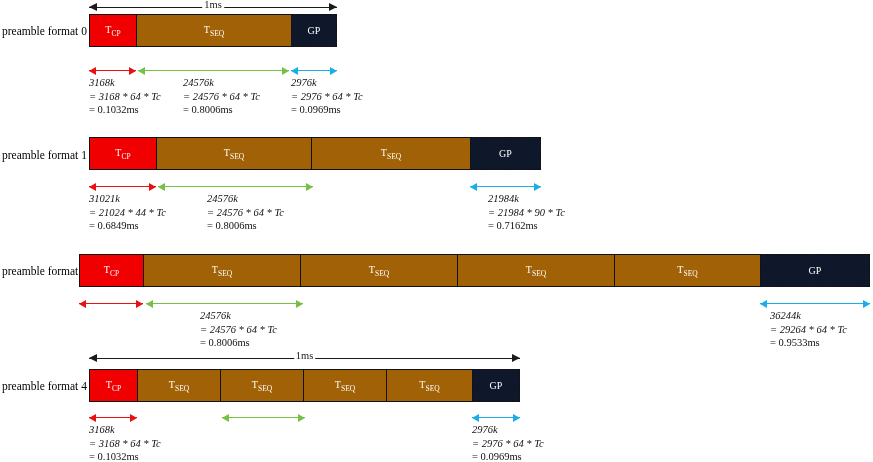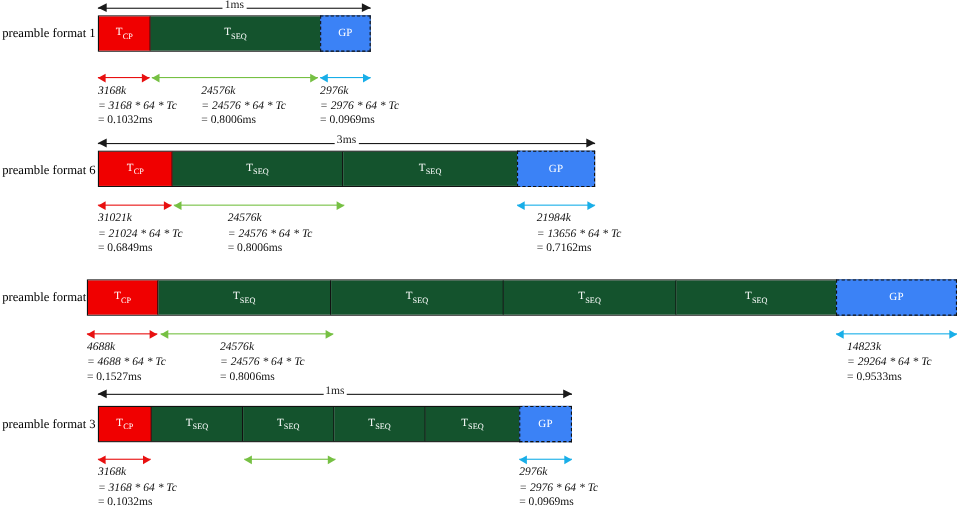--- a/index.html
+++ b/index.html
@@ -36,22 +36,22 @@
   
   .bar{position:absolute;display:flex;border:1px solid #111;box-sizing:border-box;}
   .seg{
     position:relative;box-sizing:border-box;
     display:flex;align-items:center;justify-content:center;
     font-size:10px;color:#ffffff;letter-spacing:.2px;
     border-right:1px solid #111;
   }
   .seg:last-child{border-right:none;}
   .seg.cp{background:#f00000;}
-  .seg.seq{background:#14532d;text-align:right;}
-  .seg.gp{background:#3b82f6;border:1px dashed #111;margin:-1px;}
+  .seg.seq{background:#a16207;text-align:right;}
+  .seg.gp{background:#0f172a;border:1px dashed #111;margin:-1px;}
   .seg .sub{font-size:7.5px;vertical-align:sub;letter-spacing:0;}
 
   
   .m-arrow{position:absolute;height:9px;}
   .m-arrow .line{position:absolute;left:0;right:0;top:4px;height:1.3px;}
   .m-arrow .head{
     position:absolute;top:0.5px;width:0;height:0;
     border-top:4px solid transparent;border-bottom:4px solid transparent;
   }
   .m-arrow .head.l{left:0;}
@@ -67,21 +67,21 @@
 
 <div class="canvas">
 
   <div class="span-arrow" style="left:89px;top:2px;width:248px;">
     <div class="line"></div>
     <div class="head l"></div>
     <div class="head r"></div>
     <div class="cap">1ms</div>
   </div>
 
-  <div class="row-label" style="left:2px;top:26px;">preamble format 1</div>
+  <div class="row-label" style="left:2px;top:26px;">preamble format 0</div>
 
   <div class="bar" style="left:89px;top:14px;width:248px;height:33px;">
     <div class="seg cp" style="width:47px;">
       <span><span>T</span><span class="sub">CP</span></span>
     </div>
     <div class="seg seq" style="flex:1;">
       <span><span>T</span><span class="sub">SEQ</span></span>
     </div>
     <div class="seg gp" style="width:46px;">
       <span>GP</span>
@@ -114,28 +114,22 @@
     <div class="line" style="background:#18AEE8;"></div>
     <div class="head l" style="border-right:7px solid #18AEE8;"></div>
     <div class="head r" style="border-left:7px solid #18AEE8;"></div>
   </div>
   <div class="note" style="left:291px;top:76px;">
     <div class="k">2976k</div>
     <div class="tc">= 2976 * 64 * Tc</div>
     <div>= 0.0969ms</div>
   </div>
 
-  <div class="span-arrow" style="left:89px;top:125px;width:452px;">
-    <div class="line"></div>
-    <div class="head l"></div>
-    <div class="head r"></div>
-    <div class="cap">3ms</div>
-  </div>
-
-  <div class="row-label" style="left:2px;top:150px;">preamble format 6</div>
+
+  <div class="row-label" style="left:2px;top:150px;">preamble format 1</div>
 
   <div class="bar" style="left:89px;top:137px;width:452px;height:33px;">
     <div class="seg cp" style="width:67px;">
       <span><span>T</span><span class="sub">CP</span></span>
     </div>
     <div class="seg seq" style="width:155px;">
       <span><span>T</span><span class="sub">SEQ</span></span>
     </div>
     <div class="seg seq" style="flex:1;">
       <span><span>T</span><span class="sub">SEQ</span></span>
@@ -145,21 +139,21 @@
     </div>
   </div>
 
   <div class="m-arrow" style="left:89px;top:182px;width:67px;">
     <div class="line" style="background:#e81010;"></div>
     <div class="head l" style="border-right:7px solid #e81010;"></div>
     <div class="head r" style="border-left:7px solid #e81010;"></div>
   </div>
   <div class="note" style="left:89px;top:192px;">
     <div class="k">31021k</div>
-    <div class="tc">= 21024 * 64 * Tc</div>
+    <div class="tc">= 21024 * 44 * Tc</div>
     <div>= 0.6849ms</div>
   </div>
 
   <div class="m-arrow" style="left:158px;top:182px;width:155px;">
     <div class="line" style="background:#76c043;"></div>
     <div class="head l" style="border-right:7px solid #76c043;"></div>
     <div class="head r" style="border-left:7px solid #76c043;"></div>
   </div>
   <div class="note" style="left:207px;top:192px;">
     <div class="k">24576k</div>
@@ -167,21 +161,21 @@
     <div>= 0.8006ms</div>
   </div>
 
   <div class="m-arrow" style="left:470px;top:182px;width:71px;">
     <div class="line" style="background:#18AEE8;"></div>
     <div class="head l" style="border-right:7px solid #18AEE8;"></div>
     <div class="head r" style="border-left:7px solid #18AEE8;"></div>
   </div>
   <div class="note" style="left:488px;top:192px;">
     <div class="k">21984k</div>
-    <div class="tc">= 13656 * 64 * Tc</div>
+    <div class="tc">= 21984 * 90 * Tc</div>
     <div>= 0.7162ms</div>
   </div>
 
 
   <div class="row-label" style="left:2px;top:266px;">preamble format 2</div>
 
   <div class="bar" style="left:79px;top:254px;width:791px;height:33px;">
     <div class="seg cp" style="width:64px;">
       <span><span>T</span><span class="sub">CP</span></span>
     </div>
@@ -199,57 +193,52 @@
     </div>
     <div class="seg gp" style="width:110px;">
       <span>GP</span>
     </div>
   </div>
 
   <div class="m-arrow" style="left:79px;top:299px;width:64px;">
     <div class="line" style="background:#e81010;"></div>
     <div class="head l" style="border-right:7px solid #e81010;"></div>
     <div class="head r" style="border-left:7px solid #e81010;"></div>
-  </div>
-  <div class="note" style="left:79px;top:309px;">
-    <div class="k">4688k</div>
-    <div class="tc">= 4688 * 64 * Tc</div>
-    <div>= 0.1527ms</div>
   </div>
 
   <div class="m-arrow" style="left:146px;top:299px;width:157px;">
     <div class="line" style="background:#76c043;"></div>
     <div class="head l" style="border-right:7px solid #76c043;"></div>
     <div class="head r" style="border-left:7px solid #76c043;"></div>
   </div>
   <div class="note" style="left:200px;top:309px;">
     <div class="k">24576k</div>
     <div class="tc">= 24576 * 64 * Tc</div>
     <div>= 0.8006ms</div>
   </div>
 
   <div class="m-arrow" style="left:760px;top:299px;width:110px;">
     <div class="line" style="background:#18AEE8;"></div>
     <div class="head l" style="border-right:7px solid #18AEE8;"></div>
     <div class="head r" style="border-left:7px solid #18AEE8;"></div>
   </div>
   <div class="note" style="left:770px;top:309px;">
-    <div class="k">14823k</div>
+    <div class="k">36244k</div>
     <div class="tc">= 29264 * 64 * Tc</div>
     <div>= 0.9533ms</div>
   </div>
 
   <div class="span-arrow" style="left:89px;top:353px;width:431px;">
     <div class="line"></div>
     <div class="head l"></div>
     <div class="head r"></div>
     <div class="cap">1ms</div>
   </div>
 
-  <div class="row-label" style="left:2px;top:381px;">preamble format 3</div>
+  <div class="row-label" style="left:2px;top:381px;">preamble format 4</div>
 
   <div class="bar" style="left:89px;top:369px;width:431px;height:33px;">
     <div class="seg cp" style="width:48px;">
       <span><span>T</span><span class="sub">CP</span></span>
     </div>
     <div class="seg seq" style="width:83px;">
       <span><span>T</span><span class="sub">SEQ</span></span>
     </div>
     <div class="seg seq" style="width:83px;">
       <span><span>T</span><span class="sub">SEQ</span></span>

